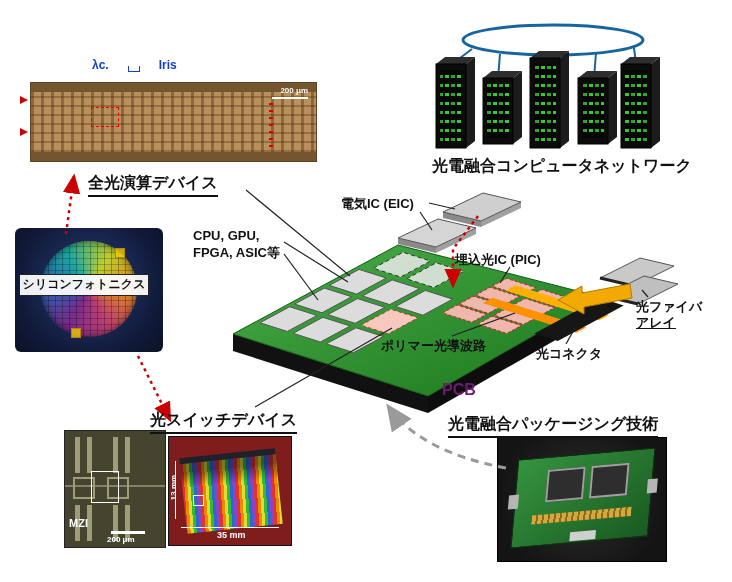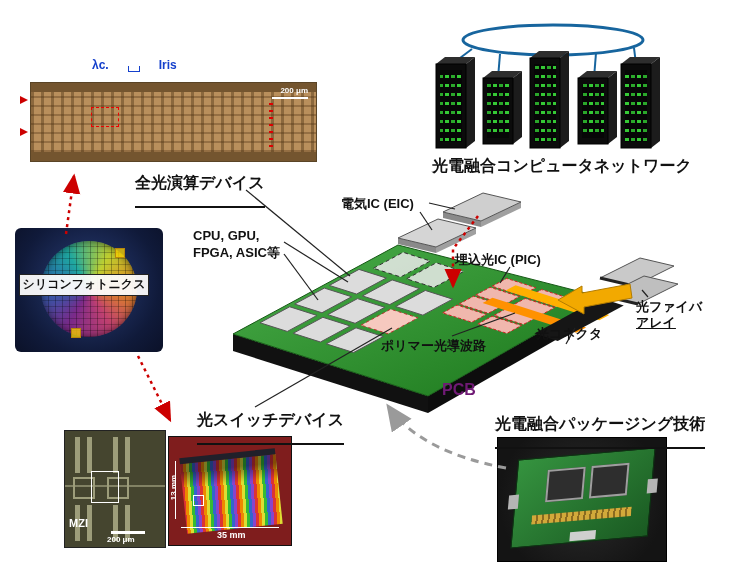--- a/index.html
+++ b/index.html
@@ -2,21 +2,21 @@
 <html><head>
 <meta charset="utf-8">
 <style>
   html,body{margin:0;padding:0;background:#fff;}
   #canvas{position:relative;width:732px;height:582px;background:#fff;overflow:hidden;
           font-family:"Liberation Sans","DejaVu Sans",sans-serif;}
   .abs{position:absolute;}
   .lbl{position:absolute;font-weight:700;white-space:nowrap;color:#111;}
   .s16{font-size:16px;}
   .s13{font-size:13px;}
-  .u{border-bottom:2px solid #111;padding-bottom:12px;margin-left:47px;}
+  .u{border-bottom:2px solid #111;padding-bottom:1px;}
   #svg-overlay{position:absolute;left:0;top:0;z-index:3;pointer-events:none;}
   .layer1{z-index:1;}
   .layer4{z-index:4;}
 
   
   #chip-photo{left:30px;top:82px;width:285px;height:78px;border:1px solid #5a4426;
     background-color:#b98f5c;
     background-image:
       linear-gradient(180deg,#74552f 0 9px,rgba(0,0,0,0) 9px 69px,#74552f 69px 78px),
       repeating-linear-gradient(90deg,rgba(70,45,15,.40) 0 3px,rgba(0,0,0,0) 3px 10px),
@@ -279,18 +279,18 @@
 
     <path d="M506,468 Q420,452 388,406" stroke="#9a9a9a" stroke-width="3" stroke-dasharray="8 6" fill="none" marker-end="url(#mg)"></path>
   </svg>
 
   <div class="lbl s16 layer4" style="left:432px;top:156px;">光電融合コンピュータネットワーク</div>
   <div class="lbl s13 layer4" style="left:341px;top:195px;">電気IC (EIC)</div>
   <div class="lbl s13 layer4" style="left:193px;top:228px;">CPU, GPU,</div>
   <div class="lbl s13 layer4" style="left:193px;top:244px;">FPGA, ASIC等</div>
   <div class="lbl s13 layer4" style="left:455px;top:251px;">埋込光IC (PIC)</div>
   <div class="lbl s13 layer4" style="left:381px;top:337px;">ポリマー光導波路</div>
-  <div class="lbl s13 layer4" style="left:536px;top:325px;">光コネクタ</div>
+  <div class="lbl s13 layer4" style="left:536px;top:345px;">光コネクタ</div>
   <div class="lbl s13 layer4" style="left:636px;top:298px;">光ファイバ</div>
   <div class="lbl s13 layer4" style="left:636px;top:314px;text-decoration:underline;">アレイ</div>
   <div class="lbl layer4" style="left:442px;top:381px;font-size:16px;color:#701a75;">PCB</div>
 
 </div>
 
 </body></html>

